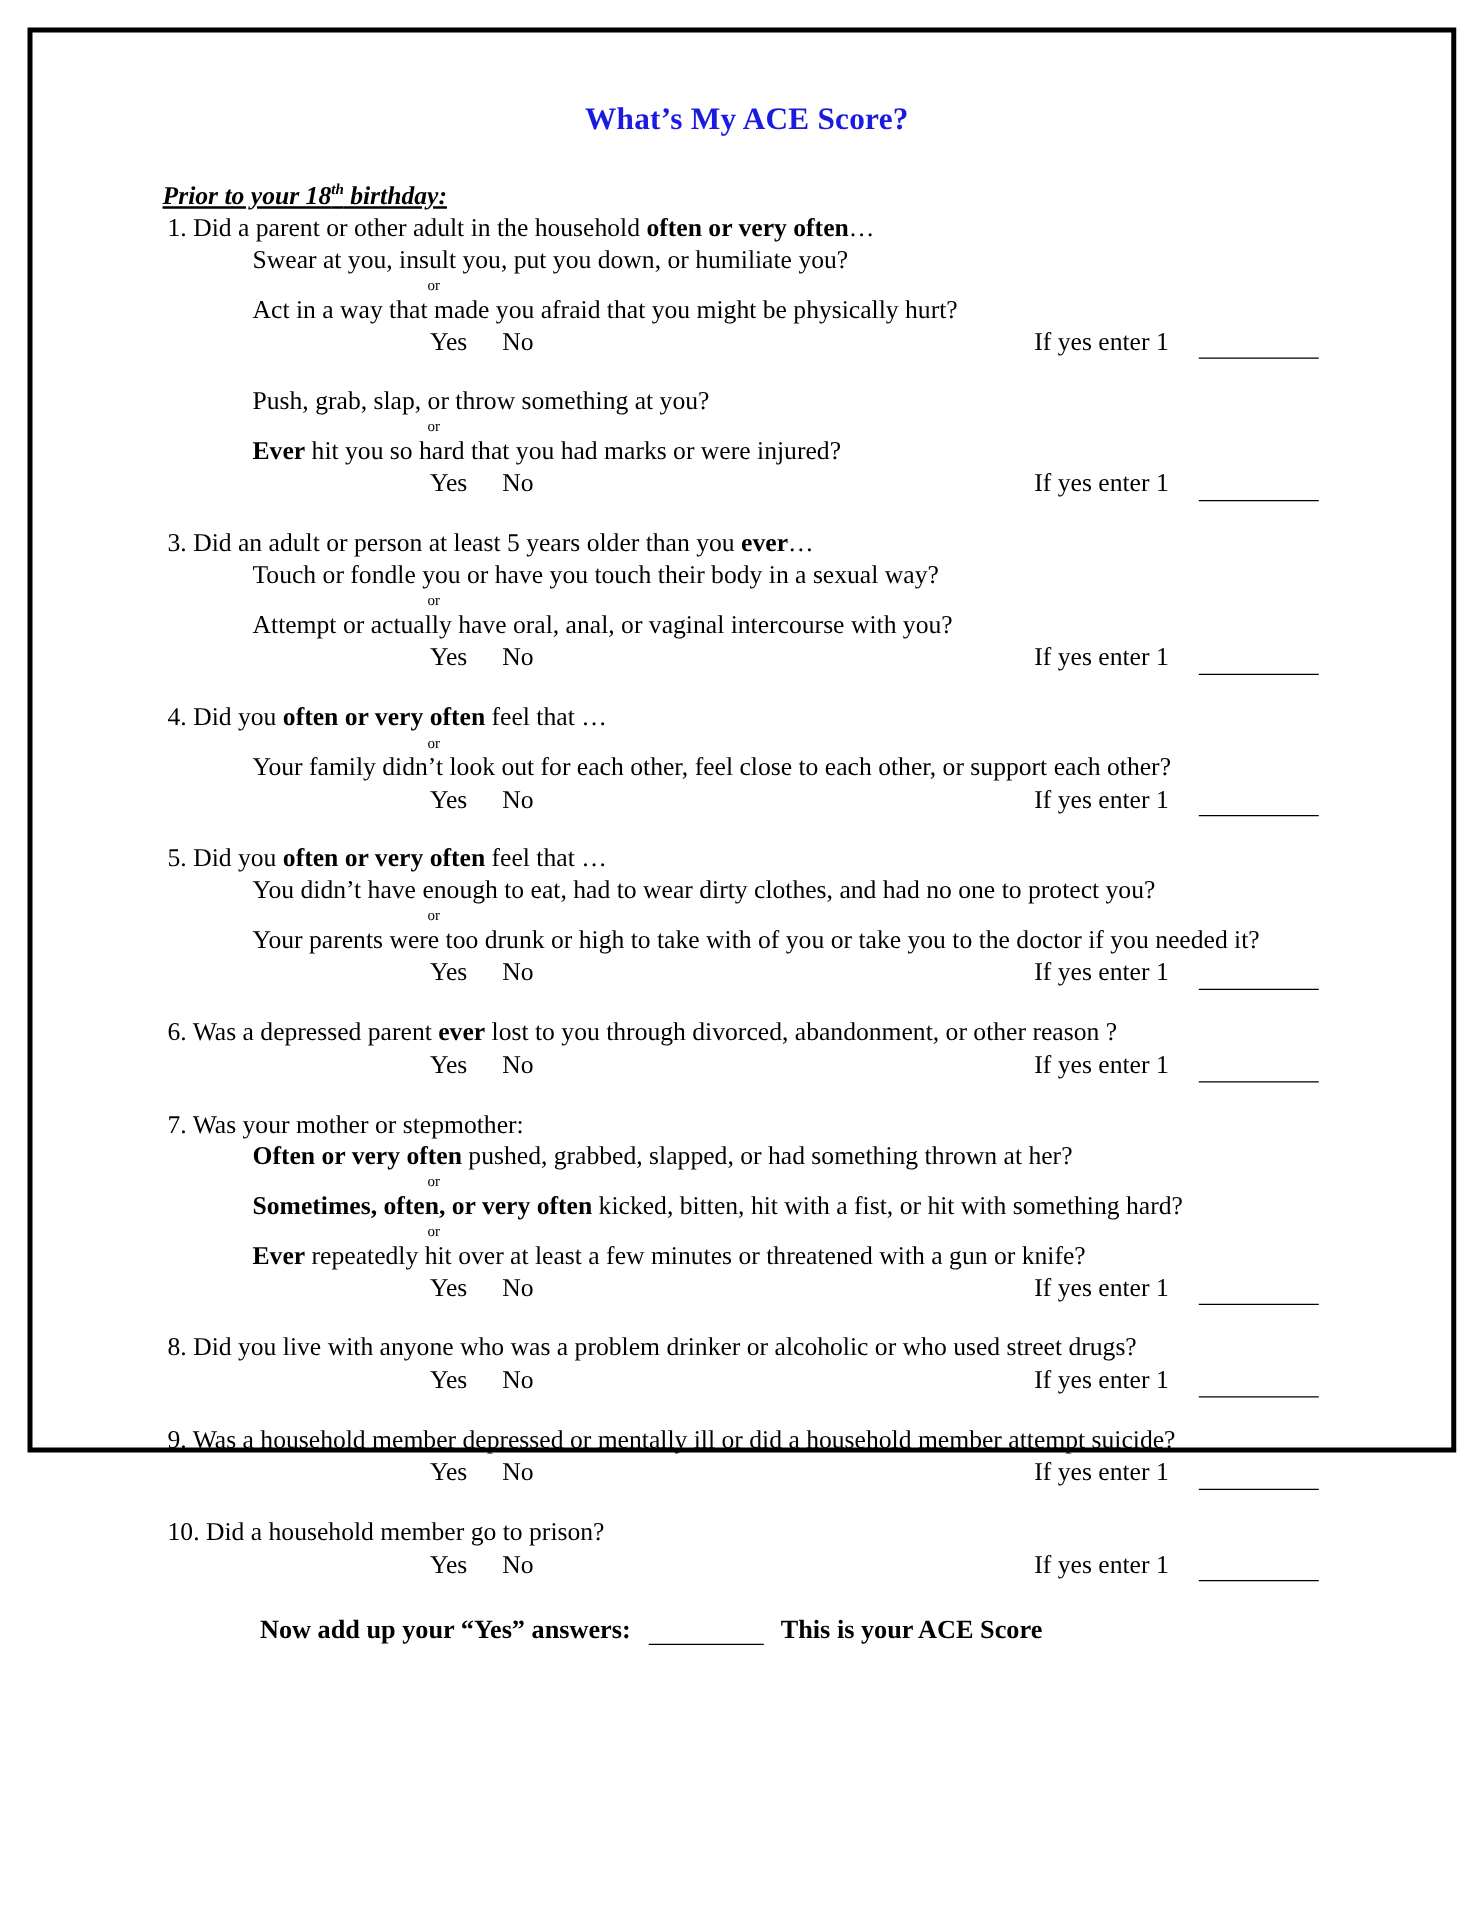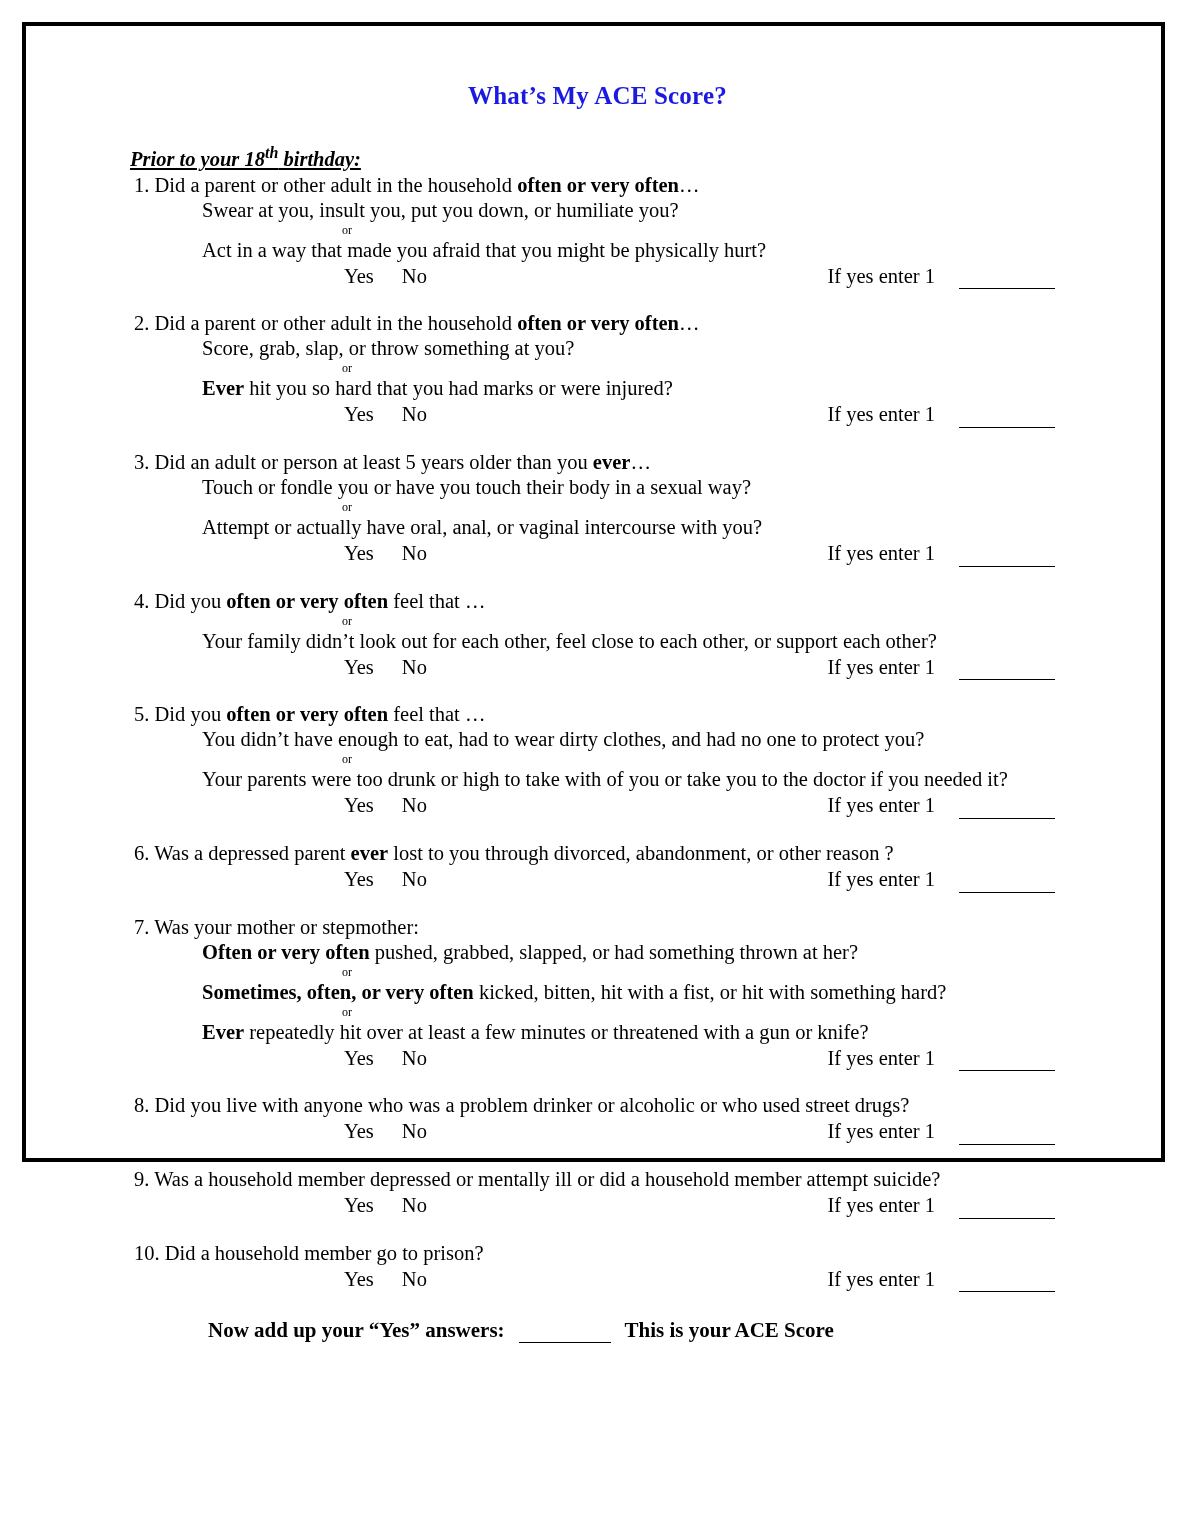--- a/index.html
+++ b/index.html
@@ -41,21 +41,21 @@
     margin: 0 0 34px 0;
   }
   .prompt {
     font-weight: bold;
     font-style: italic;
     text-decoration: underline;
     font-size: 20.5px;
     margin: 0 0 2px 0;
   }
   .prompt sup {
-    font-size: 16px;
+    font-size: 12px;
     vertical-align: super;
   }
   .q {
     margin: 0 0 22px 0;
   }
   .q.tight { margin-bottom: 20px; }
   .line {
     font-size: 20.5px;
     line-height: 1.22;
     white-space: nowrap;
@@ -139,25 +139,21 @@
           <span class="yes">Yes</span>
           <span class="no">No</span>
           <span class="ifyes">
             <span class="label">If yes enter 1</span>
             <span class="blank"></span>
           </span>
         </div>
       </div>
 
       <div class="q">
-        <div class="line stem">
-          <span>2.</span>
-          <span>Did a parent or other adult in the household </span><b>often or very often</b><span>…</span>
-        </div>
-        <div class="line sub">Score, grab, slap, or throw something at you?</div>
+        <div class="line sub">Push, grab, slap, or throw something at you?</div>
         <div class="or">or</div>
         <div class="line sub"><b>Ever</b><span> hit you so hard that you had marks or were injured?</span></div>
         <div class="answer-row">
           <span class="yes">Yes</span>
           <span class="no">No</span>
           <span class="ifyes">
             <span class="label">If yes enter 1</span>
             <span class="blank"></span>
           </span>
         </div>

